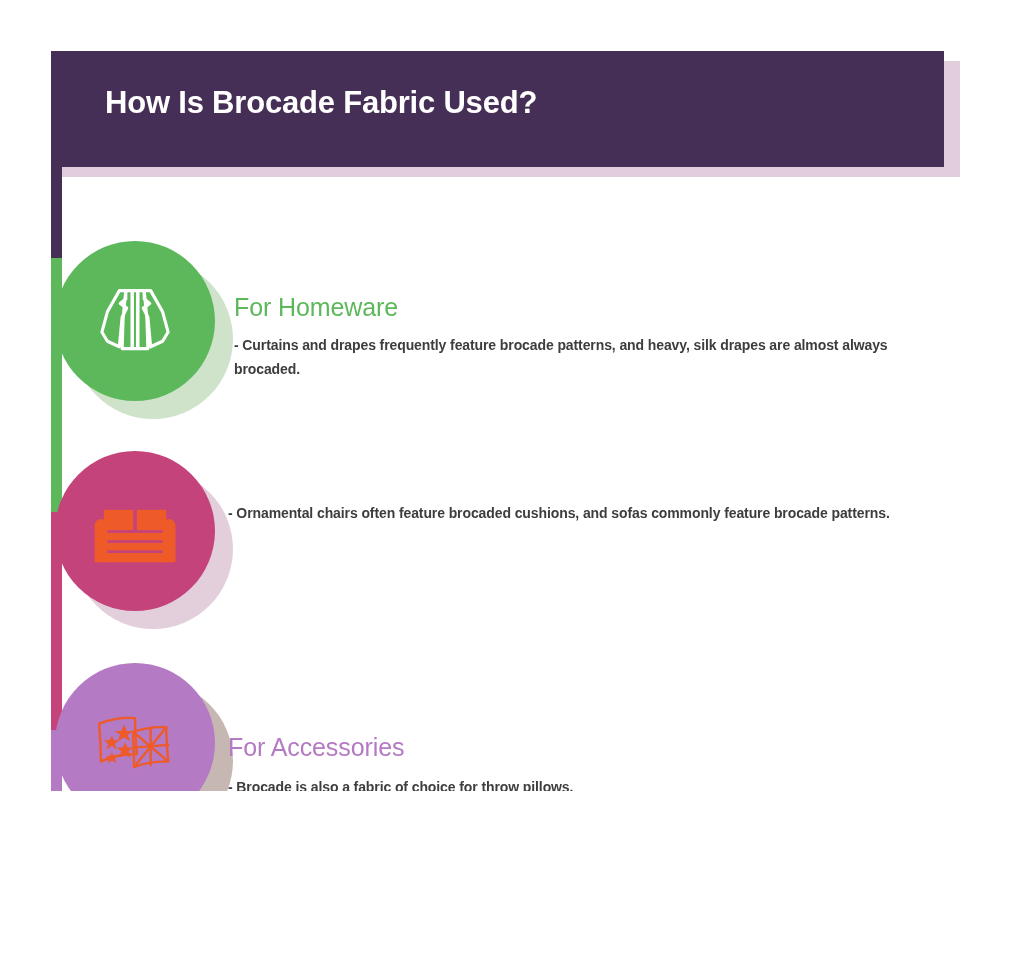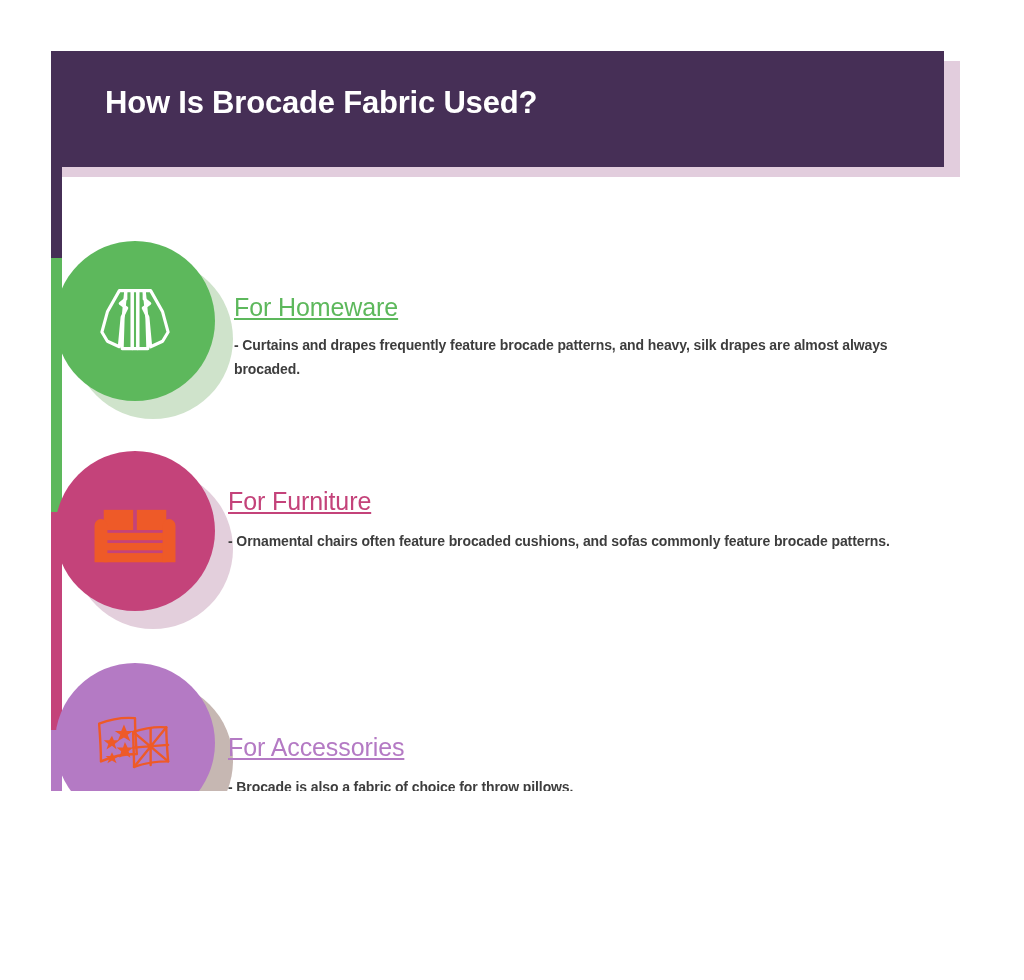--- a/index.html
+++ b/index.html
@@ -116,21 +116,20 @@
     left: 228px;
     top: 0;
     width: 700px;
   }
   .row-heading {
     font-size: 25px;
     font-weight: normal;
     margin: 0;
     line-height: 1.1;
     letter-spacing: -0.1px;
-    text-decoration: underline;
   }
   .row-body {
     font-size: 14px;
     font-weight: bold;
     color: #3d3d3d;
     line-height: 1.72;
     margin: 0;
     letter-spacing: -0.1px;
   }
 
@@ -252,21 +251,20 @@
             <rect x="16" y="74" width="68" height="10"></rect>
 
             <path d="M6,44 a7,7 0 0 1 14,0 L20,84 L6,84 Z"></path>
 
             <path d="M80,44 a7,7 0 0 1 14,0 L94,84 L80,84 Z"></path>
           </g>
         </svg>
       </div>
     </div>
     <div class="row-text">
-      <p class="row-heading">For Furniture</p>
       <p class="row-body">- Ornamental chairs often feature brocaded cushions, and sofas commonly feature brocade patterns.</p>
     </div>
   </div>
 
   <div class="row row-3">
     <div class="badge-wrap">
       <div class="badge-shadow" style="background:#c6b7b2;"></div>
       <div class="badge-circle" style="background:#b47ac4;">
         <svg class="badge-icon" viewBox="0 0 100 100">
           <g fill="none" stroke="#ee5a28" stroke-width="2.6" stroke-linejoin="round" stroke-linecap="round">

